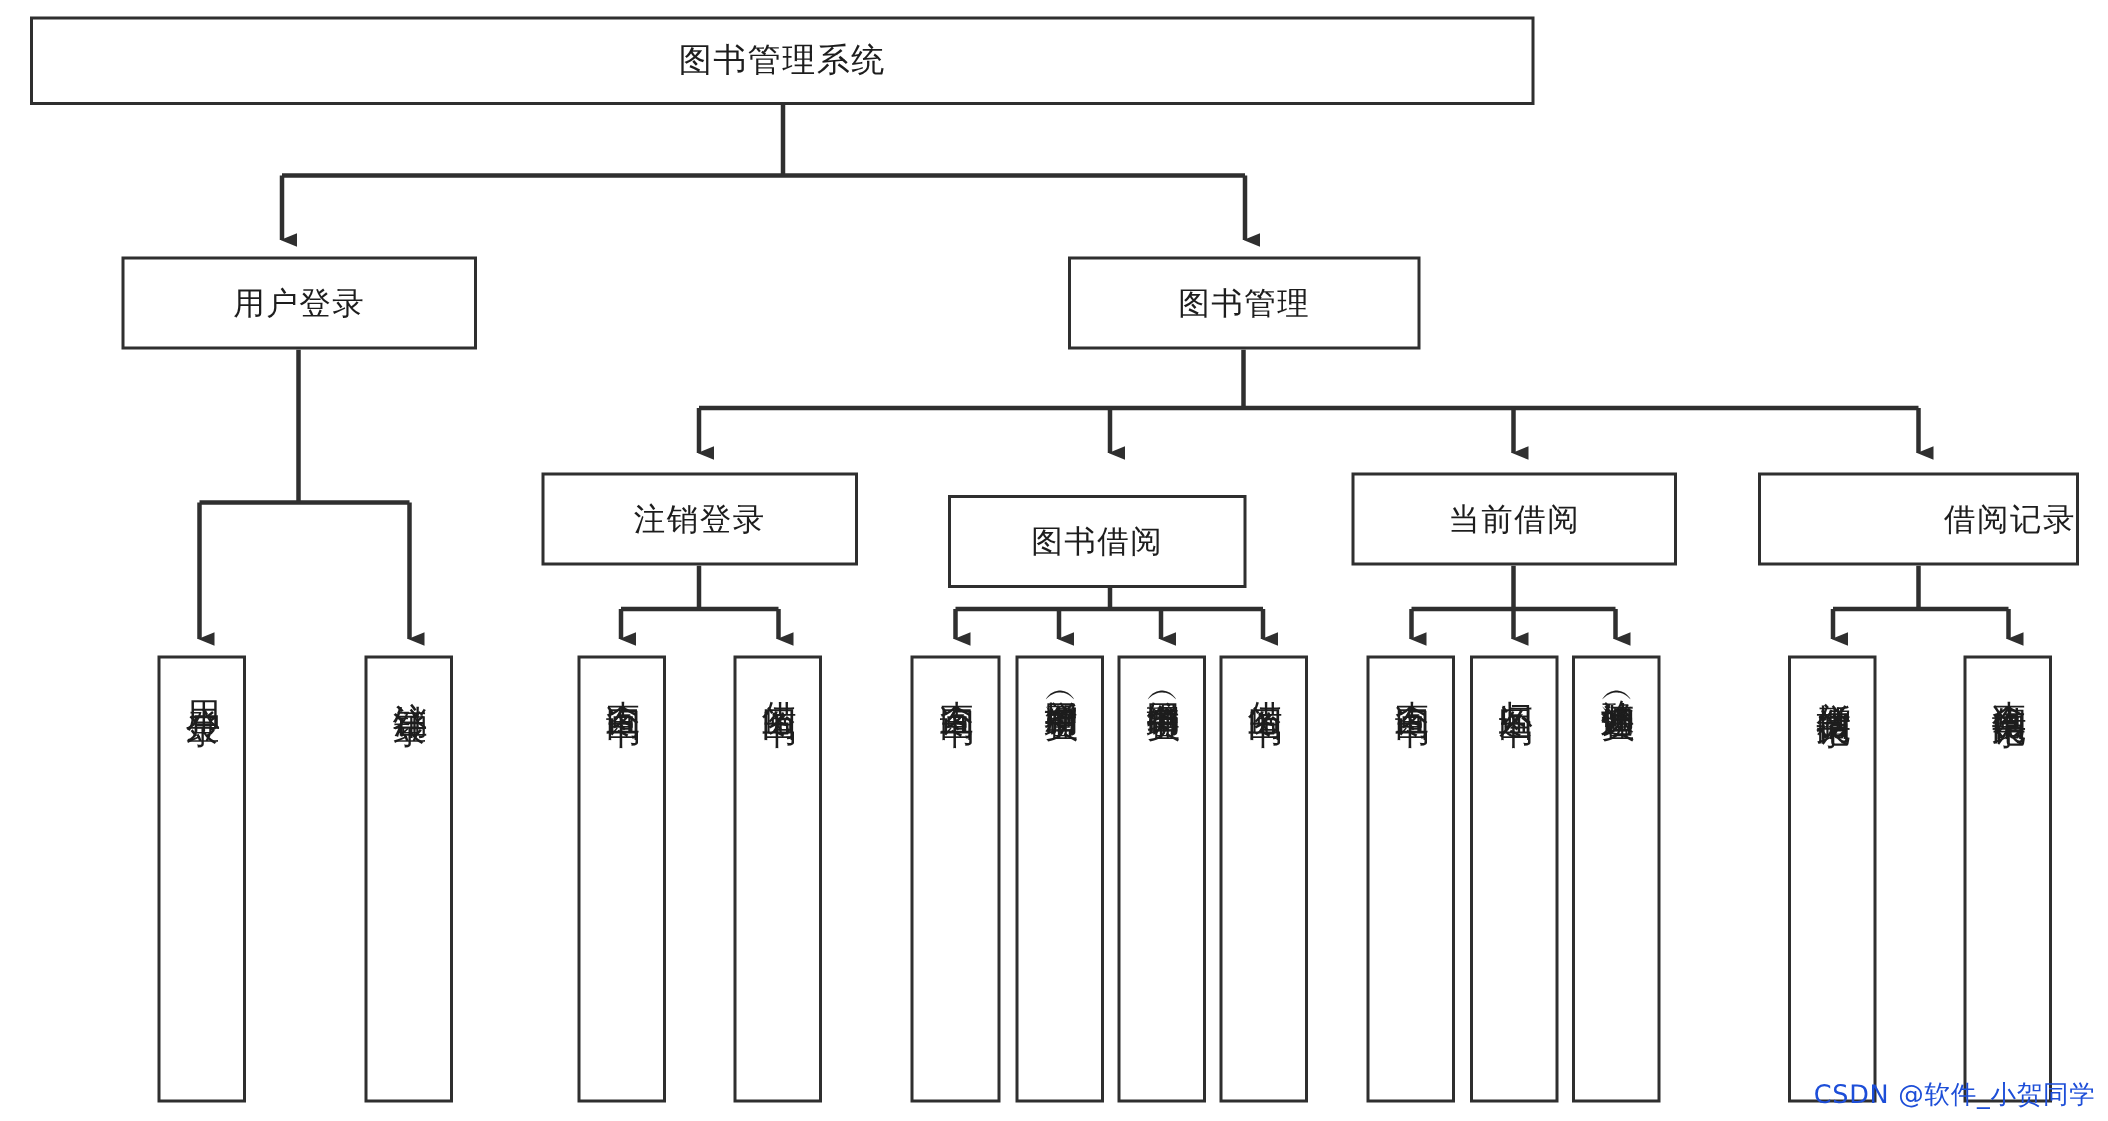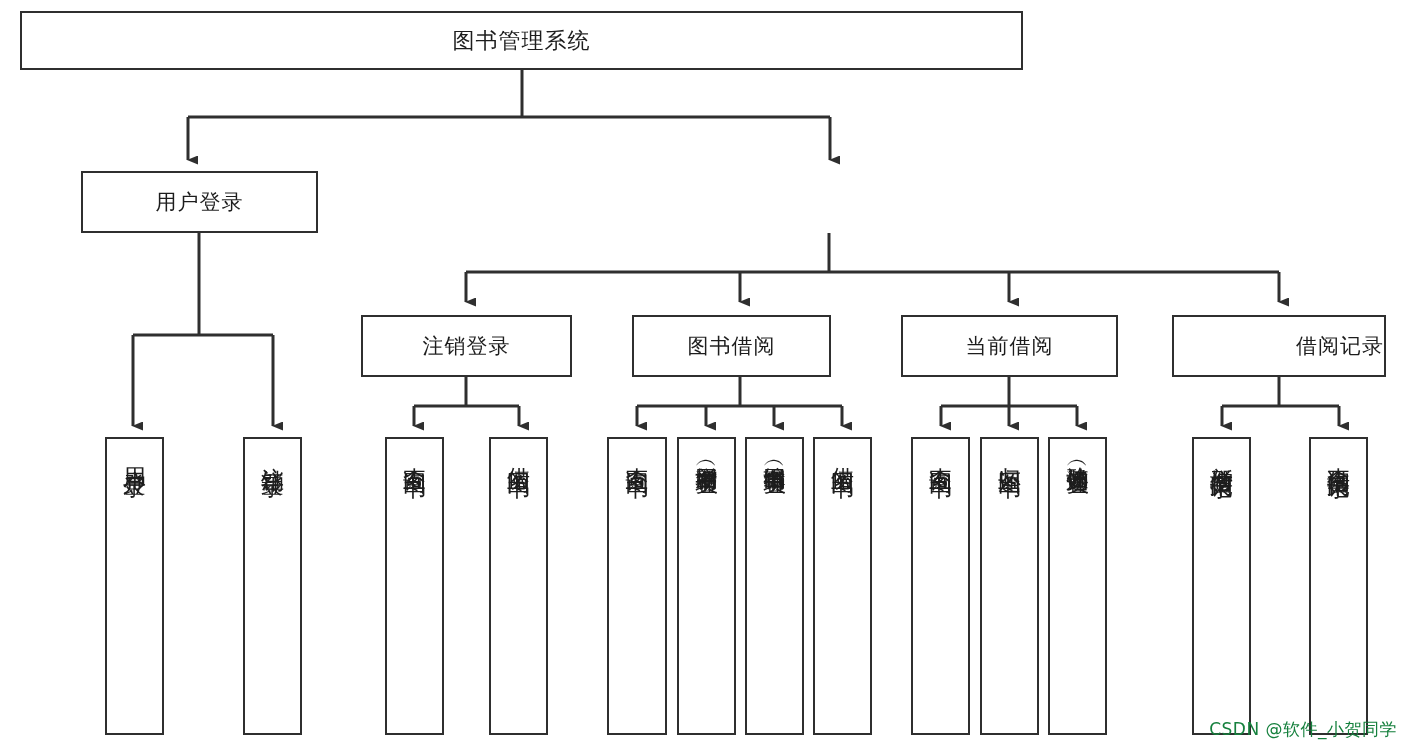--- a/index.html
+++ b/index.html
@@ -48,21 +48,21 @@
     white-space:nowrap;
   }
   .node.v.tall .lbl{font-size:22px;letter-spacing:1px;}
   .node.v.mid  .lbl{font-size:23px;letter-spacing:2px;}
 
   .watermark{
     position:absolute;
     right:8px;
     bottom:6px;
     font-size:17px;
-    color:#15803d;
+    color:#1d4ed8;
     letter-spacing:0.5px;
     white-space:nowrap;
     pointer-events:none;
   }
 </style>
 </head>
 <body>
 
 <div id="canvas">
 
@@ -118,25 +118,28 @@
     </g>
   </svg>
 
   <div class="node h root" style="left:20px;top:11px;width:1003px;height:59px;">
     <span class="lbl">图书管理系统</span>
   </div>
 
   <div class="node h" style="left:81px;top:171px;width:237px;height:62px;">
     <span class="lbl">用户登录</span>
   </div>
+  <div class="node h" style="left:712px;top:171px;width:235px;height:62px;">
+    <span class="lbl">图书管理</span>
+  </div>
 
   <div class="node h" style="left:361px;top:315px;width:211px;height:62px;">
     <span class="lbl">注销登录</span>
   </div>
-  <div class="node h" style="left:632px;top:315px;width:199px;height:62px;">
+  <div class="node h" style="left:632px;top:330px;width:199px;height:62px;">
     <span class="lbl">图书借阅</span>
   </div>
   <div class="node h" style="left:901px;top:315px;width:217px;height:62px;text-align:right;">
     <span class="lbl">当前借阅</span>
   </div>
   <div class="node h" style="left:1172px;top:315px;width:214px;height:62px;justify-content:flex-end;">
     <span class="lbl">借阅记录</span>
   </div>
 
   <div class="node v" style="left:105px;top:437px;width:59px;height:298px;">

